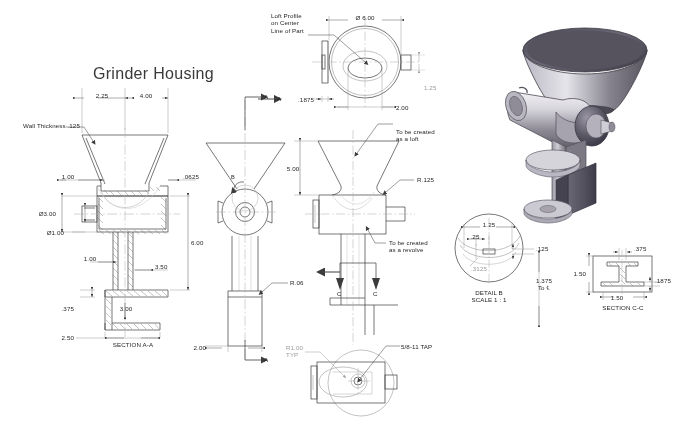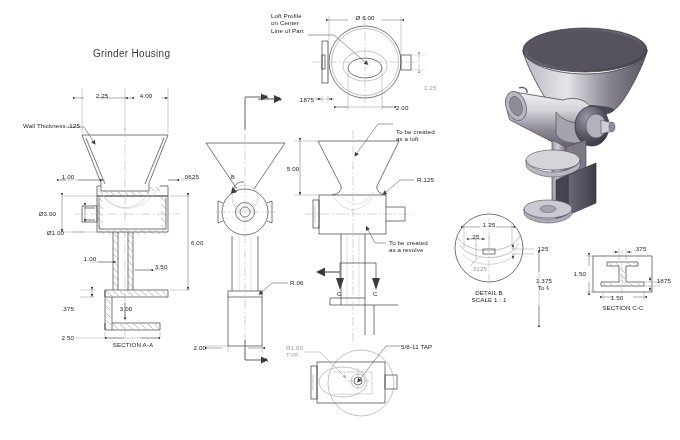--- a/index.html
+++ b/index.html
@@ -5,21 +5,21 @@
   html,body{margin:0;padding:0;}
   body{
     width:680px;height:440px;background:#ffffff;overflow:hidden;
     font-family:"Liberation Sans",sans-serif;
     color:#1a1a1a;
   }
   #sheet{position:relative;width:680px;height:440px;}
   #sheet svg{position:absolute;left:0;top:0;}
   .lbl{position:absolute;font-size:6.2px;line-height:7.4px;letter-spacing:.1px;color:#262626;white-space:pre;}
   .lbl.gray{color:#9a9a9a;}
-  .lbl.big{font-size:10px;color:#3a3a3a;letter-spacing:.3px;}
+  .lbl.big{font-size:16px;color:#3a3a3a;letter-spacing:.3px;margin-top:20px;}
   .lbl.c{text-align:center;}
   .lbl.r{text-align:right;}
 </style>
 </head>
 <body>
 
 <div id="sheet">
 
 <svg width="680" height="440" viewBox="0 0 680 440">
   <defs>

